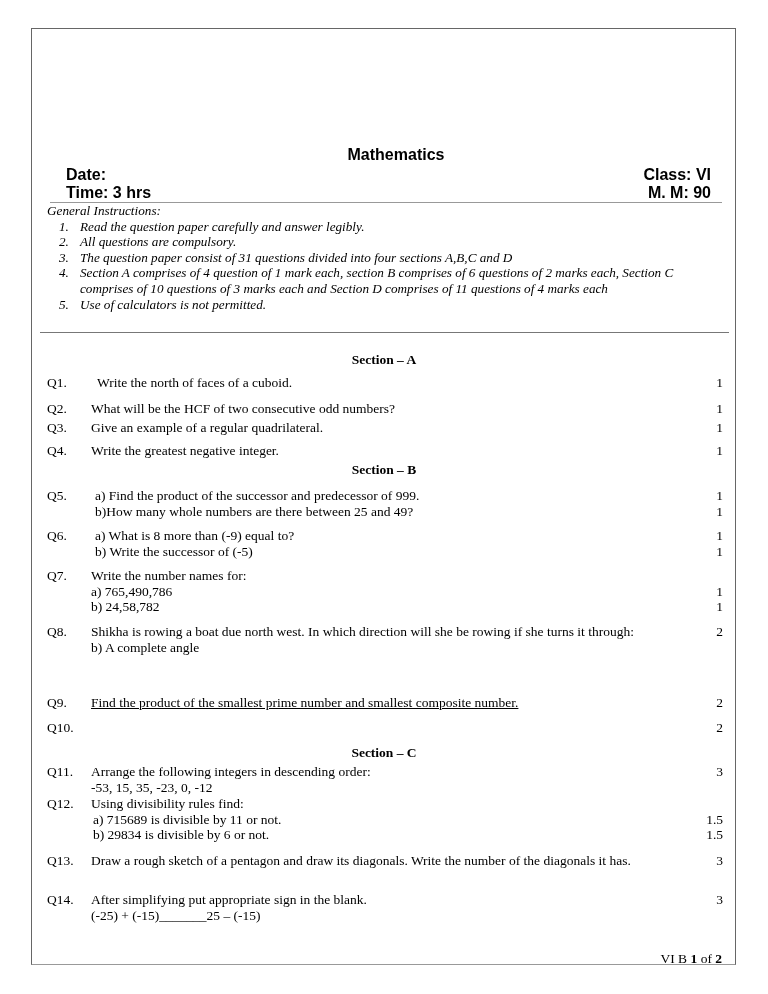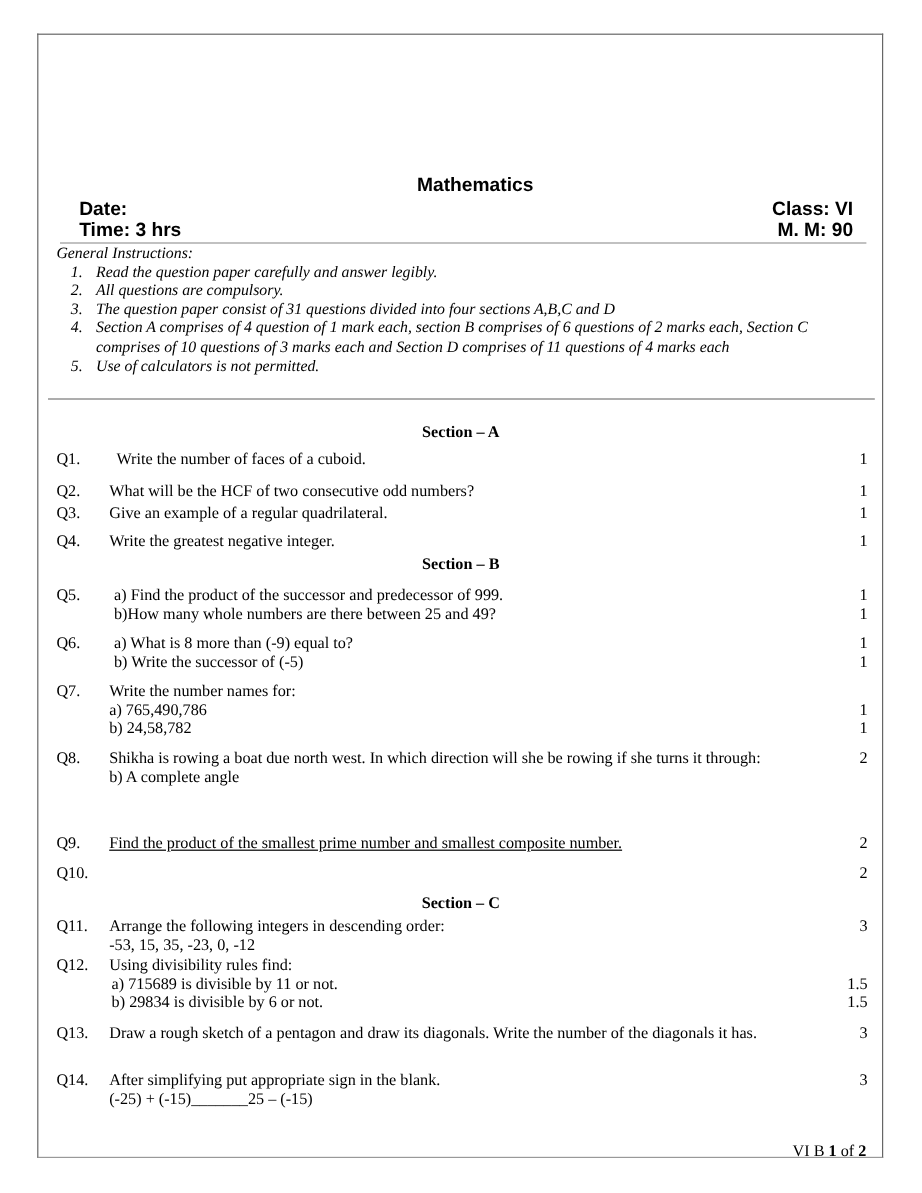--- a/index.html
+++ b/index.html
@@ -49,21 +49,21 @@
     <li style="padding-right:4px;"><span class="num">4.</span><span>Section A comprises of 4 question of 1 mark each, section B comprises of 6 questions of 2 marks each, Section C comprises of 10 questions of 3 marks each and Section D comprises of 11  questions of 4 marks each</span></li>
     <li><span class="num">5.</span><span>Use of calculators is not permitted.</span></li>
   </ol>
 </div>
 <div class="rule2"></div>
 
 <div class="sec" style="top:352px;">Section – A</div>
 
 <div class="q" style="top:375px;">
   <span class="qn">Q1.</span>
-  <div class="qb" style="margin-left:50px;">Write the number of faces of a cuboid.</div>
+  <div class="qb" style="margin-left:50px;">Write the north of faces of a cuboid.</div>
   <span class="mk">1</span>
 </div>
 <div class="q" style="top:401px;">
   <span class="qn">Q2.</span>
   <div class="qb">What will be the HCF of two consecutive odd numbers?</div>
   <span class="mk">1</span>
 </div>
 <div class="q" style="top:420px;">
   <span class="qn">Q3.</span>
   <div class="qb">Give an example of a regular quadrilateral.</div>

